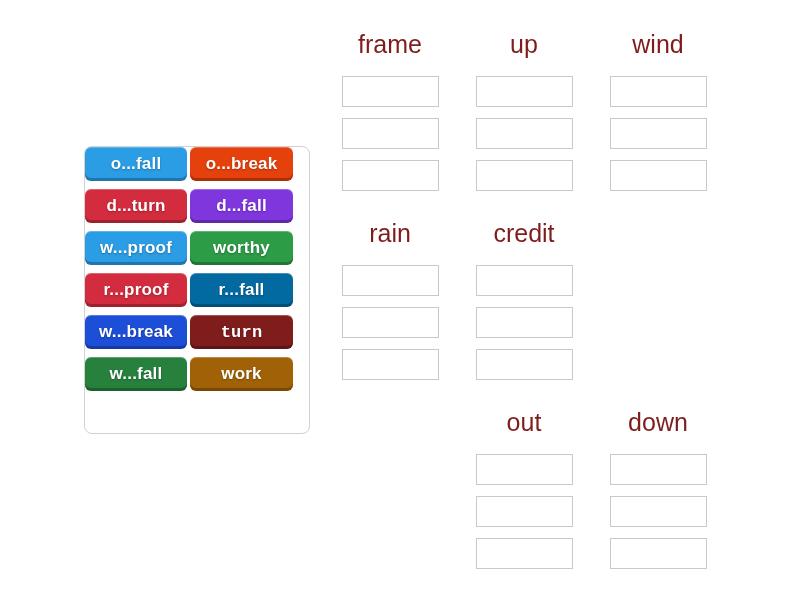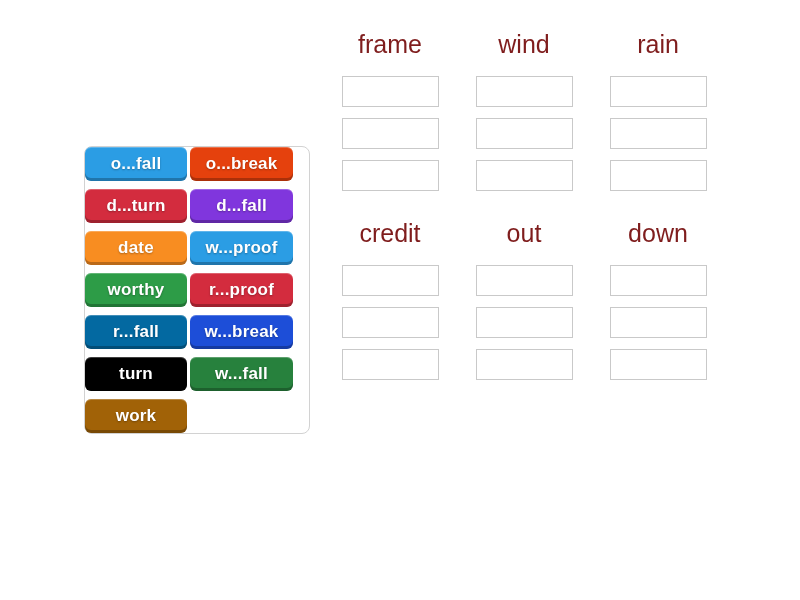--- a/index.html
+++ b/index.html
@@ -66,41 +66,46 @@
   .group-out { grid-column:2; }
 </style>
 </head>
 <body>
 
 <div class="word-bank">
   <div class="tile" style="background: rgb(43, 157, 228);">o...fall</div>
   <div class="tile" style="background: rgb(229, 65, 13);">o...break</div>
   <div class="tile" style="background: rgb(211, 44, 62);">d...turn</div>
   <div class="tile" style="background: rgb(128, 54, 221);">d...fall</div>
-  <div class="tile" style="background: rgb(248, 141, 33);">date</div>
   <div class="tile" style="background: rgb(43, 157, 228);">w...proof</div>
   <div class="tile" style="background: rgb(45, 156, 71);">worthy</div>
   <div class="tile" style="background: rgb(211, 44, 62);">r...proof</div>
   <div class="tile" style="background: #0369a1;">r...fall</div>
   <div class="tile" style="background: #1d4ed8;">w...break</div>
-  <div class="tile" style="background: #000000;">turn</div>
+  <div class="tile" style="background: #7f1d1d; font-family: Liberation Mono, monospace;">turn</div>
   <div class="tile" style="background: rgb(39, 129, 61);">w...fall</div>
   <div class="tile" style="background: #a16207;">work</div>
   <div class="cell-empty"></div>
 </div>
 
 <div class="groups">
 
   <section class="group">
     <h2 class="group-title">frame</h2>
     <div class="slot"></div>
     <div class="slot"></div>
     <div class="slot"></div>
   </section>
 
+  <section class="group">
+    <h2 class="group-title">up</h2>
+    <div class="slot"></div>
+    <div class="slot"></div>
+    <div class="slot"></div>
+  </section>
 
   <section class="group">
     <h2 class="group-title">wind</h2>
     <div class="slot"></div>
     <div class="slot"></div>
     <div class="slot"></div>
   </section>
 
   <section class="group">
     <h2 class="group-title">rain</h2>

